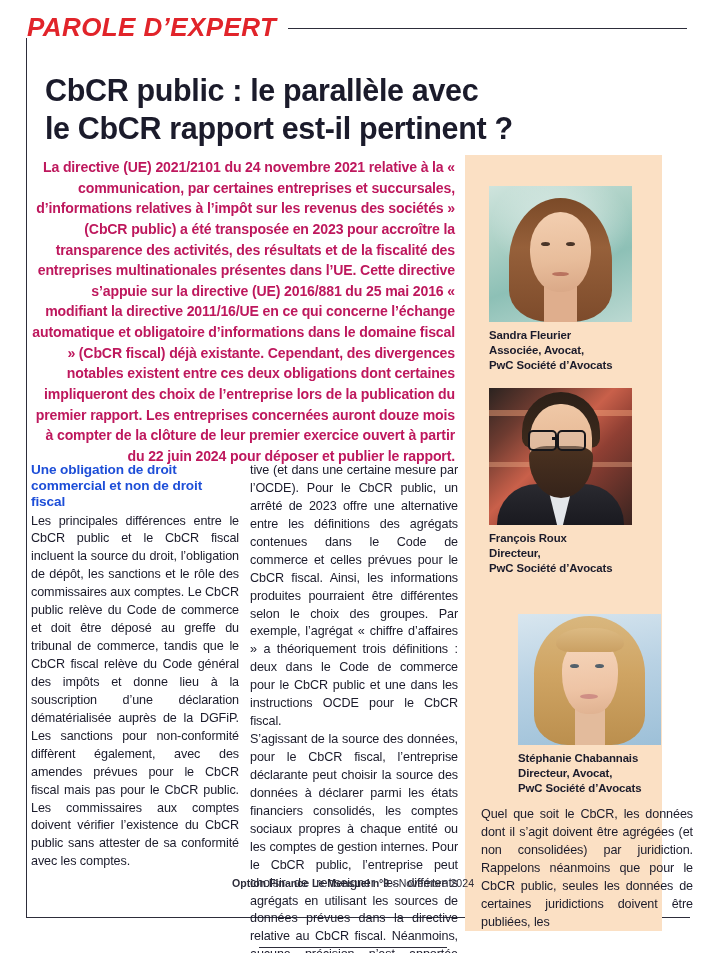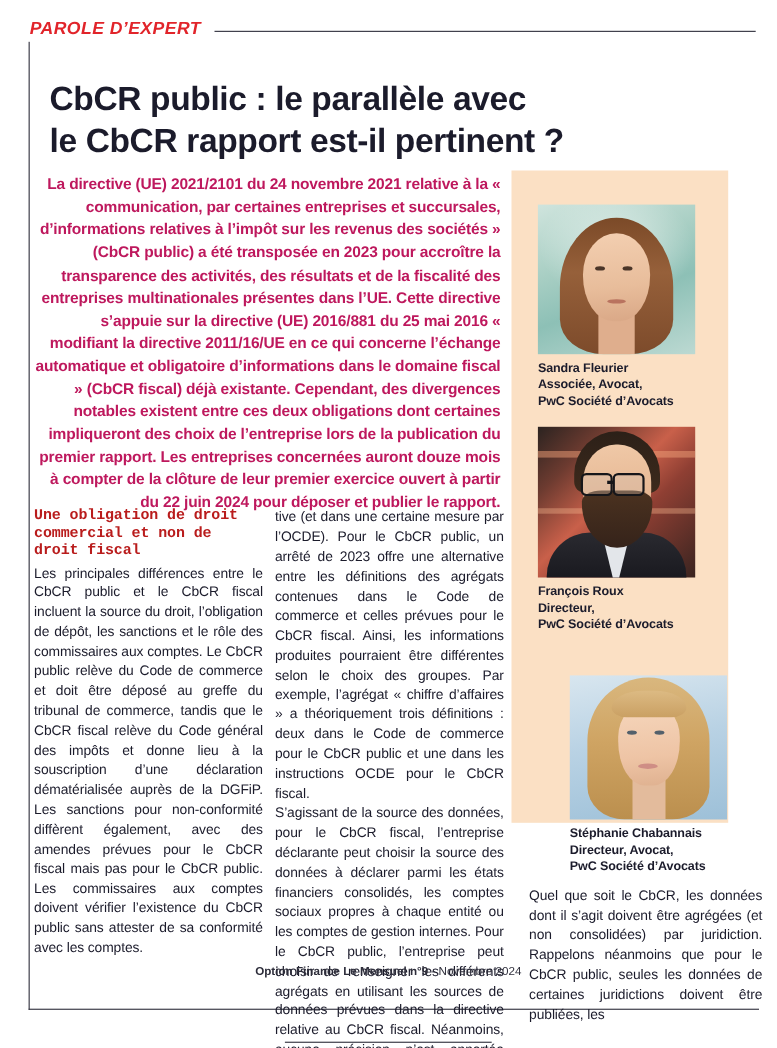--- a/index.html
+++ b/index.html
@@ -30,21 +30,21 @@
     top: 12px;
     width: 660px;
     height: 30px;
     display: flex;
     align-items: center;
   }
   .kicker {
     font-family: "Liberation Sans", sans-serif;
     font-weight: bold;
     font-style: italic;
-    font-size: 16px;
+    font-size: 26px;
     letter-spacing: 0.4px;
     color: #e1242a;
     white-space: nowrap;
     line-height: 1;
   }
   .kicker-rule {
     flex: 1 1 auto;
     height: 0;
     border-top: 1.6px solid #2d2d3a;
     margin-left: 12px;
@@ -92,21 +92,21 @@
     text-align: right;
     letter-spacing: -0.15px;
   }
 
   
   .portrait-panel {
     position: absolute;
     left: 465px;
     top: 155px;
     width: 197px;
-    height: 593px;
+    height: 776px;
     background: #fbe0c4;
   }
   .portrait-block {
     position: absolute;
     left: 24px;
     width: 143px;
   }
   .pb1 { top: 31px; }
   .pb2 { top: 233px; }
   .pb3 { top: 459px; padding-left: 29px; }
@@ -276,25 +276,24 @@
     letter-spacing: -0.1px;
   }
   .col-1 { left: 31px; }
   .col-2 { left: 250px; }
   .col-3 { left: 481px; top: 806px; width: 212px; }
 
   .subhead {
     font-weight: bold;
     font-size: 13.6px;
     line-height: 1.19;
-    color: #b91c1c;
+    color: #1d4ed8;
     margin: 0 0 2px 0;
     text-align: left;
     letter-spacing: -0.1px;
-    font-family: Liberation Mono, monospace;
   }
   .subhead.spaced { margin-top: 17px; }
   .para { margin: 0; text-align: justify; }
   .para + .para { margin-top: 0; }
 
   
   .footer {
     position: absolute;
     left: 0;
     top: 877px;

